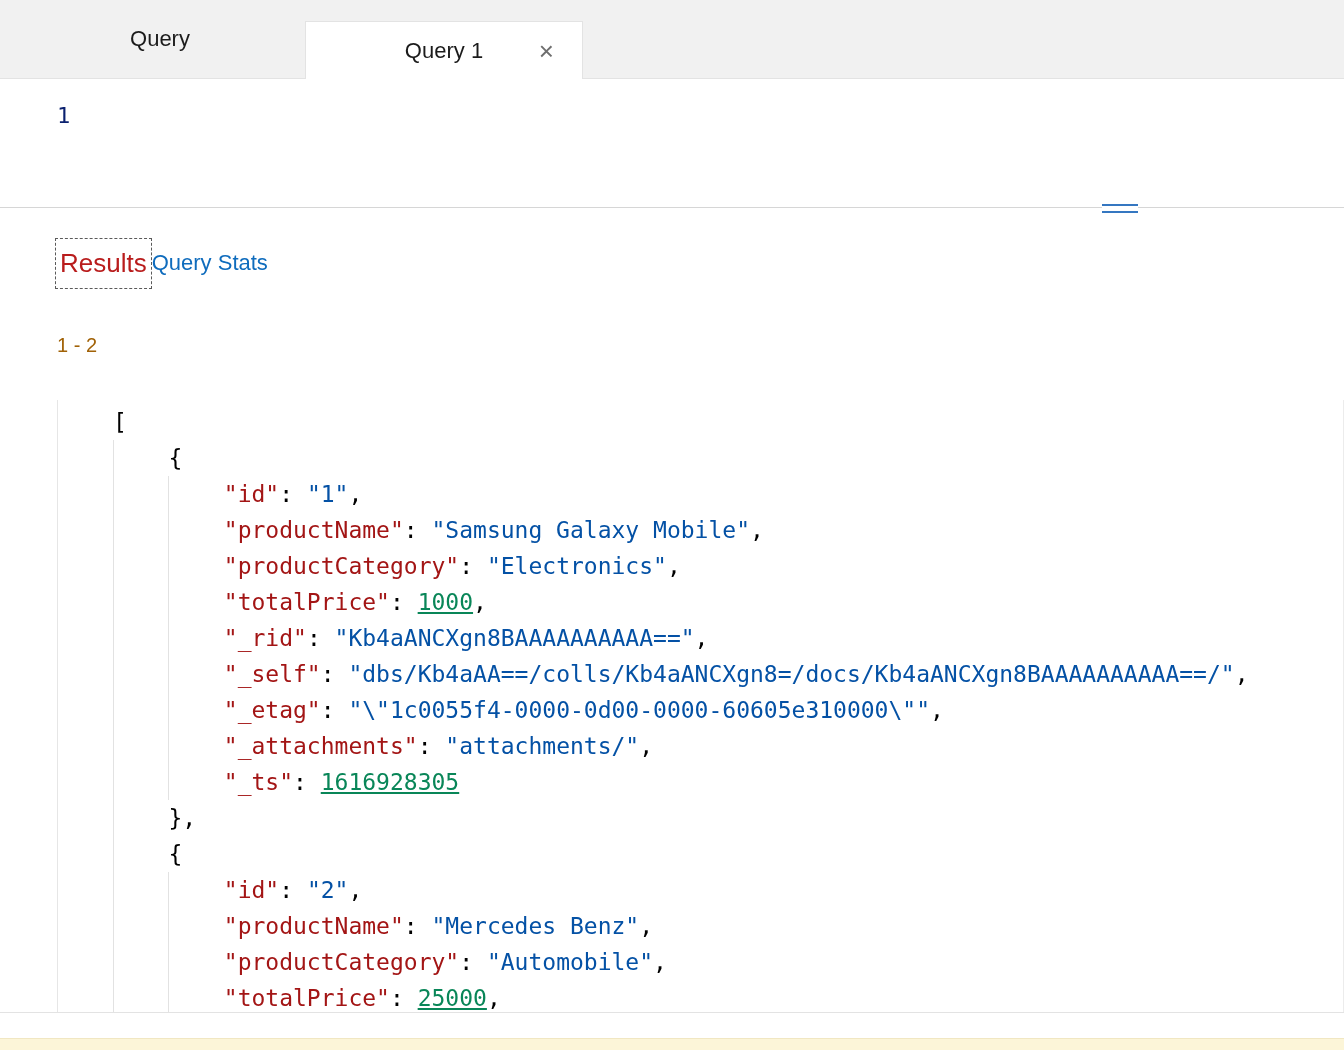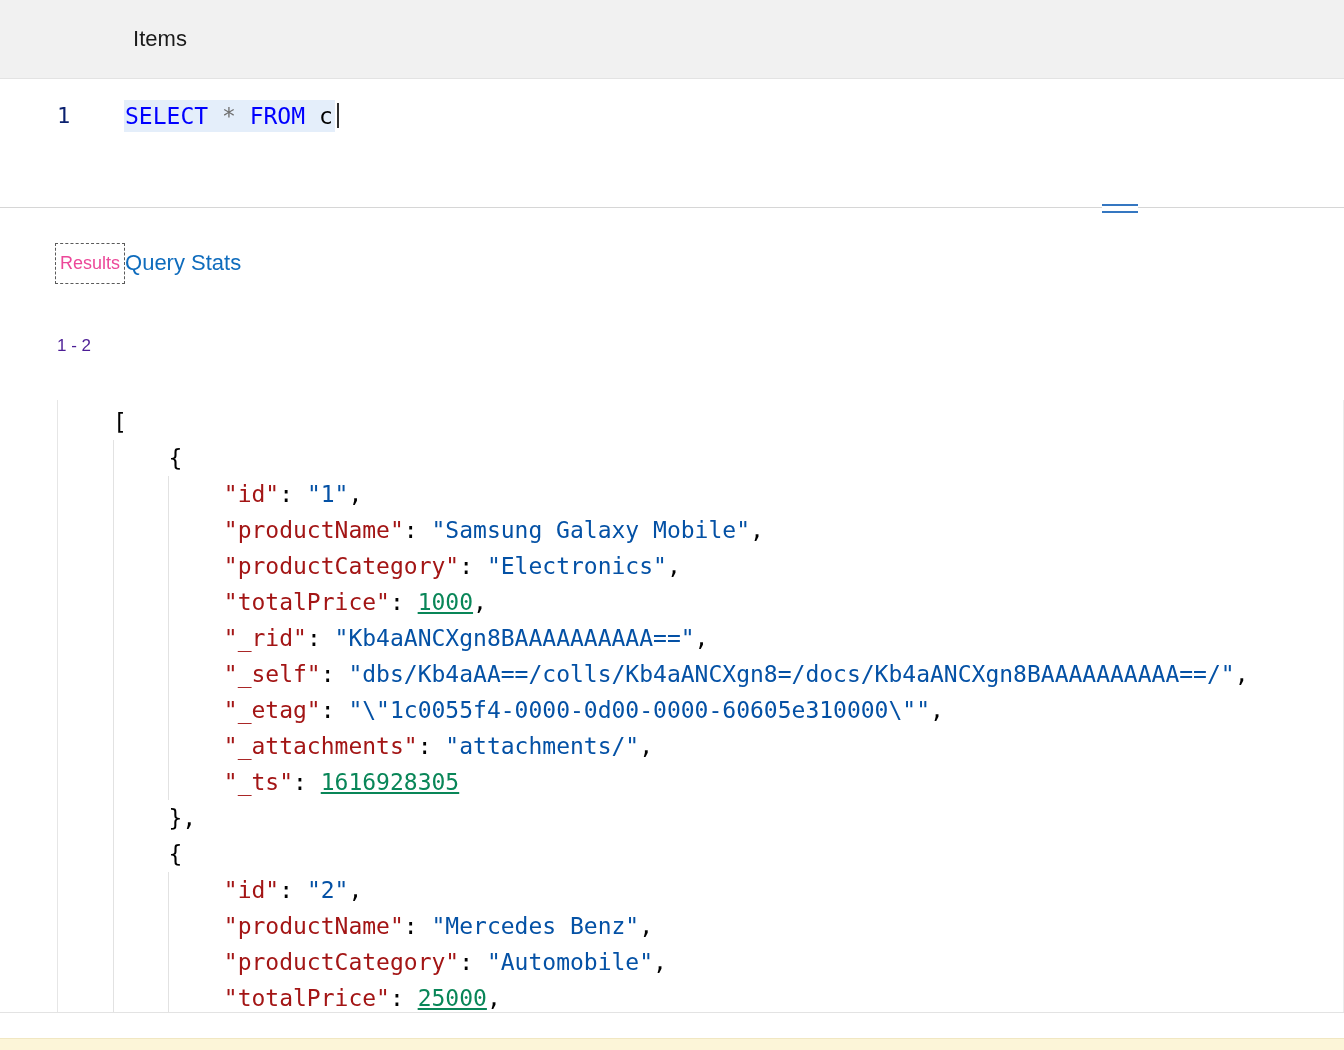--- a/index.html
+++ b/index.html
@@ -34,24 +34,24 @@
 
   
   .splitter { position:relative; height:0; border-top:1px solid #d6d6d6; }
   .split-handle { position:absolute; left:1102px; top:-9px; width:36px; height:18px;
                   background:#fff; display:flex; flex-direction:column;
                   justify-content:center; gap:5px; cursor:row-resize; }
   .split-handle i { display:block; height:2px; background:var(--accent,#3577c1); }
 
   
   .results-bar { margin:32px 0 0 55px; height:46px; display:flex; align-items:center; }
-  .results-tab { border:1px dashed #5a5a5a; padding:9px 4px; font-size:18px;
-                 color:#ec4899; cursor:pointer; }
+  .results-tab { border:1px dashed #5a5a5a; padding:9px 4px; font-size:26px;
+                 color:#b91c1c; cursor:pointer; }
   .stats-tab { font-size:22px; color:var(--link,#0f6cbd); cursor:pointer; }
-  .range { margin:45px 17px 0 57px; font-size:17px; line-height:29px; color:#4c1d95; }
+  .range { margin:45px 17px 0 57px; font-size:20px; line-height:29px; color:#a16207; }
 
   
   .json-editor { margin:40px 0 0 57px; width:1287px; height:612px;
                  border-left:1px solid #e6e6e6; border-right:1px solid #ececec;
                  overflow:hidden; display:flex; }
   .json-gutter { width:48px; flex:none; }
   .json-code { position:relative; flex:1; padding:4px 0 0 7px;
                font-family:"DejaVu Sans Mono",monospace; font-size:23px;
                line-height:36px; white-space:pre; }
   .code-line { position:relative; height:36px; }
@@ -63,28 +63,31 @@
 
   .hr-full { border-top:1px solid #e3e3e3; }
   .bottom-bar { position:absolute; left:0; bottom:0; width:1344px; height:12px;
                 background:var(--bottom_bar,#fcf5d8); border-top:1px solid #f1e7c2; }
 </style>
 </head>
 <body>
 
 <div class="tabstrip">
   <div class="tab-items">
-    <span>Items</span>
+    <span>Query</span>
+  </div>
+  <div class="tab-query">
+    <span>Query 1</span>
+    <span class="tab-close">×</span>
   </div>
 </div>
 
 <div class="query-editor">
   <div class="q-line">
     <span class="q-ln">1</span>
-    <span class="q-code"><span class="q-sel" id="query-code"><span class="tok-kw">SELECT</span><span class="tok-plain"> </span><span class="tok-op">*</span><span class="tok-plain"> </span><span class="tok-kw">FROM</span><span class="tok-plain"> </span><span class="tok-plain">c</span></span><span class="caret"></span></span>
   </div>
 </div>
 
 <div class="splitter">
   <div class="split-handle">
       <i></i>
       <i></i>
     </div>
 </div>
 

